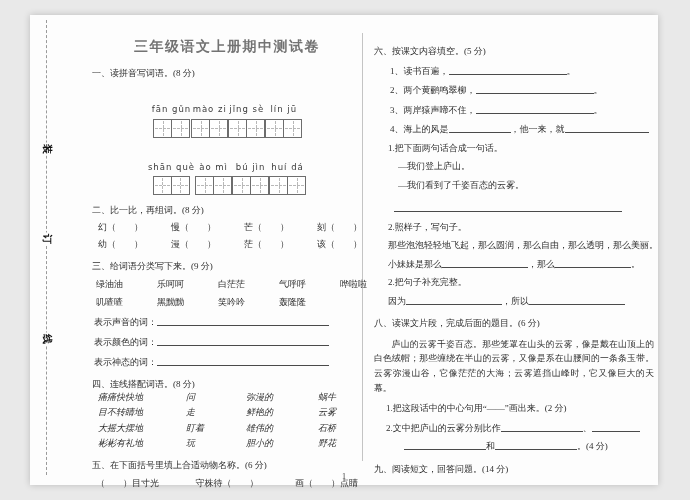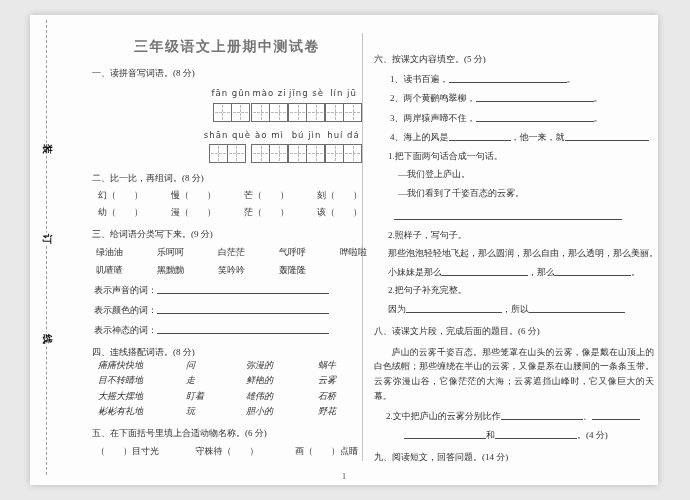--- a/index.html
+++ b/index.html
@@ -18,31 +18,31 @@
   
   .binding{position:absolute;left:16px;top:5px;bottom:10px;border-left:1px dashed #9a9a9a;}
   .bchar{
     position:absolute;left:-7px;width:13px;text-align:center;
     font-weight:700;font-size:10px;color:#111;background:#fdfdfd;
     transform:rotate(90deg);
   }
   .divider{position:absolute;left:332px;top:18px;height:428px;border-left:1px solid #c4c4c4;}
 
   .col-left{position:absolute;left:62px;top:22px;width:270px;font-size:9px;line-height:1.45;}
-  .col-right{position:absolute;left:344px;top:38px;width:280px;font-size:9px;line-height:1.5;}
+  .col-right{position:absolute;left:344px;top:30px;width:280px;font-size:9px;line-height:1.5;}
 
   .title{font-size:14px;font-weight:700;text-align:center;letter-spacing:1.5px;color:#737373;}
   .meta{text-align:center;margin-top:7px;font-size:9px;}
   .meta b{font-size:10px;}
   .meta .gap{display:inline-block;width:14px;}
 
   .sec-h{margin-top:9px;}
   .sec-h.first{margin-top:10px;}
 
-  .py-row{display:flex;justify-content:flex-end;margin-top:7px;}
+  .py-row{display:flex;justify-content:center;margin-top:23px;}
   .py-unit{display:flex;flex-direction:column;align-items:center;}
   .py{font-family:"DejaVu Sans",sans-serif;font-size:8.5px;letter-spacing:1px;color:#3a3a3a;white-space:nowrap;}
   .tzg{display:flex;margin-top:3px;}
   .cell{position:relative;width:17px;height:17px;border:1px solid #6d6d6d;background:#fff;}
   .cell+.cell{border-left:none;}
   .cell::before{content:"";position:absolute;left:50%;top:1px;bottom:1px;border-left:1px dashed #b8b8b8;}
   .cell::after{content:"";position:absolute;top:50%;left:1px;right:1px;border-top:1px dashed #b8b8b8;}
 
   .pair-row{display:flex;justify-content:space-between;margin-top:4px;padding-left:6px;}
   .words-row{display:flex;margin-top:5px;padding-left:4px;gap:19px;}
@@ -236,20 +236,21 @@
     <div class="sub">
       <span>小妹妹是那么</span><span class="bl" style="width:86px"></span><span>，那么</span><span class="bl" style="width:76px"></span><span>。</span>
     </div>
     <div class="sub">2.把句子补充完整。</div>
     <div class="sub">
       <span>因为</span><span class="bl" style="width:96px"></span><span>，所以</span><span class="bl" style="width:96px"></span>
     </div>
 
     <div class="sec-h">八、读课文片段，完成后面的题目。(6 分)</div>
     <div class="passage">庐山的云雾千姿百态。那些笼罩在山头的云雾，像是戴在山顶上的白色绒帽；那些缠绕在半山的云雾，又像是系在山腰间的一条条玉带。云雾弥漫山谷，它像茫茫的大海；云雾遮挡山峰时，它又像巨大的天幕。</div>
+    <div class="s8q">1.把这段话中的中心句用“——”画出来。(2 分)</div>
     <div class="s8q">
       <span>2.文中把庐山的云雾分别比作</span><span class="bl" style="width:82px"></span><span>、</span><span class="bl" style="width:48px"></span>
     </div>
     <div class="s8q2b">
       <span class="bl" style="width:82px"></span><span>和</span><span class="bl" style="width:82px"></span><span>。(4 分)</span>
     </div>
 
     <div class="sec-h">九、阅读短文，回答问题。(14 分)</div>
 
   </div>

